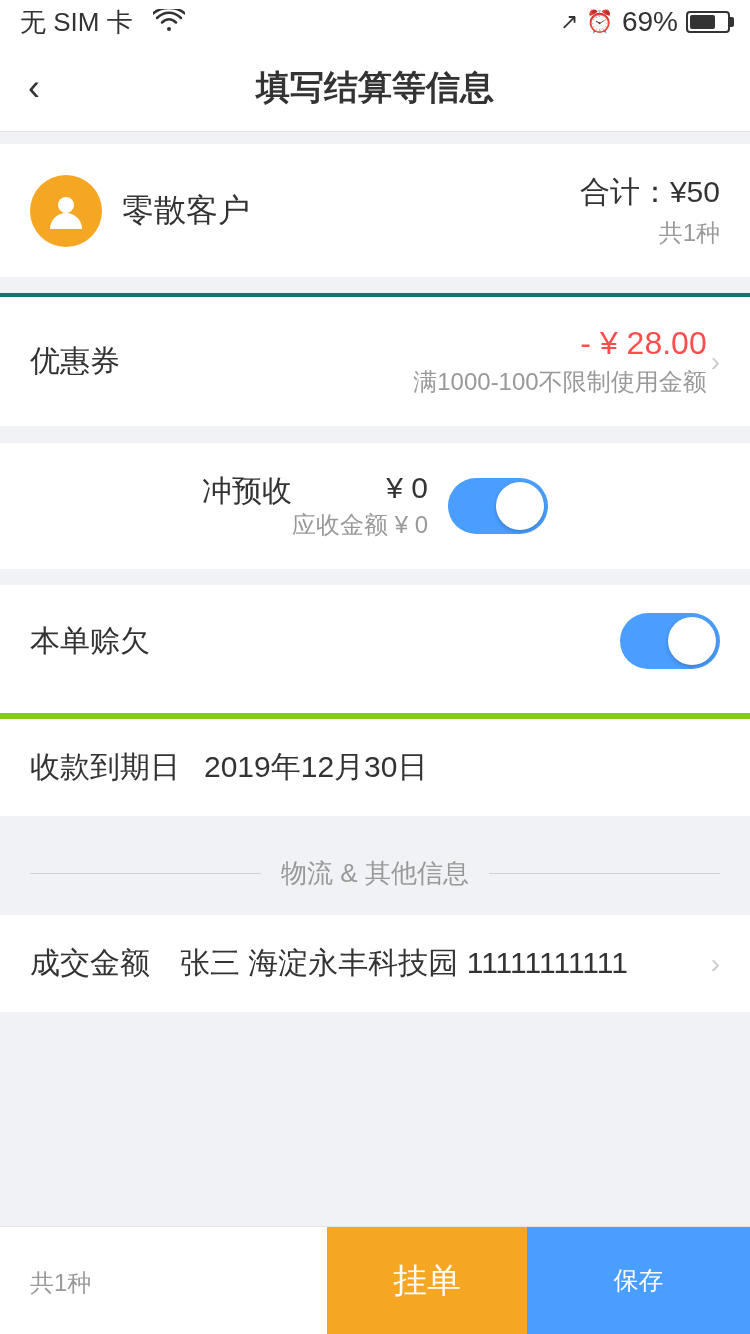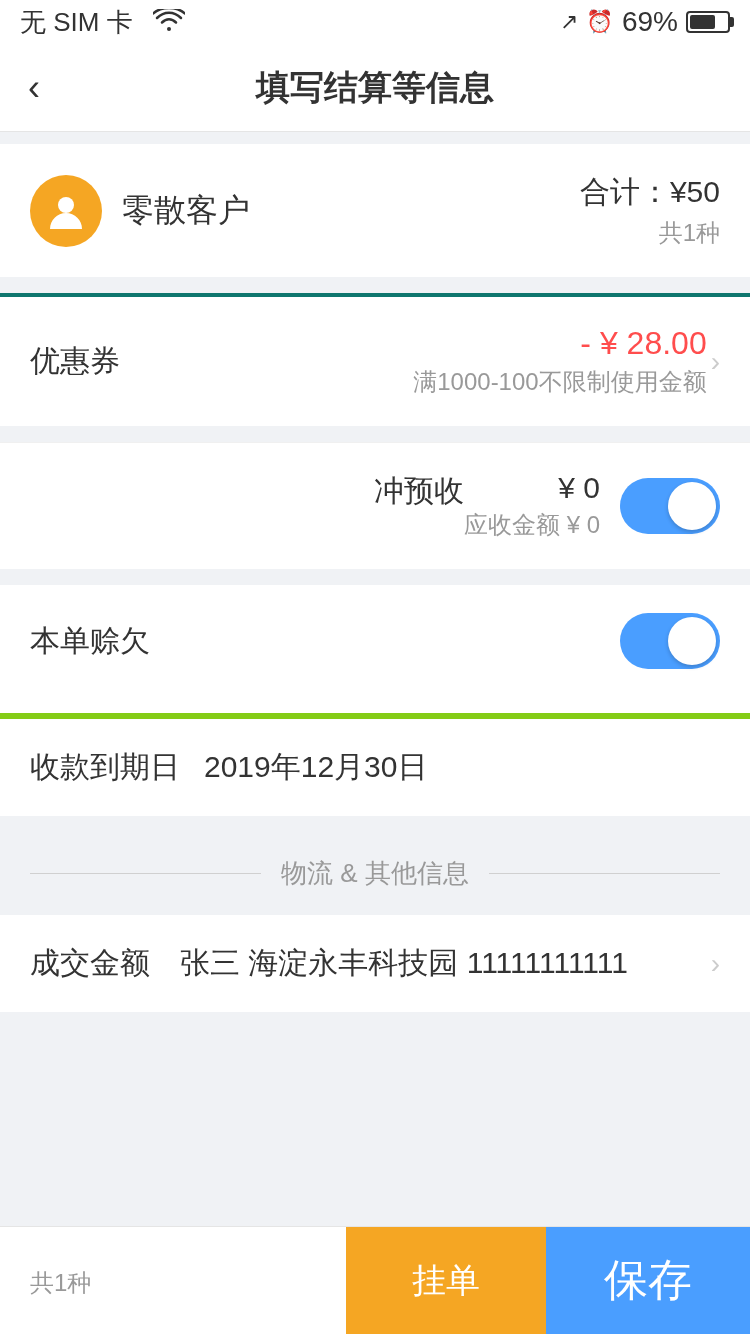--- a/index.html
+++ b/index.html
@@ -200,21 +200,21 @@
 
     
     .prepay-section {
       background: #fff;
       padding: 28px 30px;
       border-top: 1px solid #f0f0f0;
     }
     .prepay-row {
       display: flex;
       align-items: flex-start;
-      justify-content: flex-end;
+      justify-content: center;
     }
     .prepay-right {
       display: flex;
       align-items: center;
       gap: 20px;
     }
     .prepay-amount-group {
       text-align: right;
     }
     .prepay-amount {
@@ -345,27 +345,27 @@
       background: #f5a623;
       display: flex;
       align-items: center;
       justify-content: center;
       font-size: 34px;
       color: #fff;
       font-weight: 500;
       cursor: pointer;
     }
     .btn-save {
-      width: 204px;
+      width: 223px;
       height: 108px;
       background: #4a9eff;
       display: flex;
       align-items: center;
       justify-content: center;
-      font-size: 44px;
+      font-size: 25px;
       color: #fff;
       font-weight: 500;
       cursor: pointer;
     }
 
     .content-area {
       padding-bottom: 108px;
     }
   </style>
 </head>

